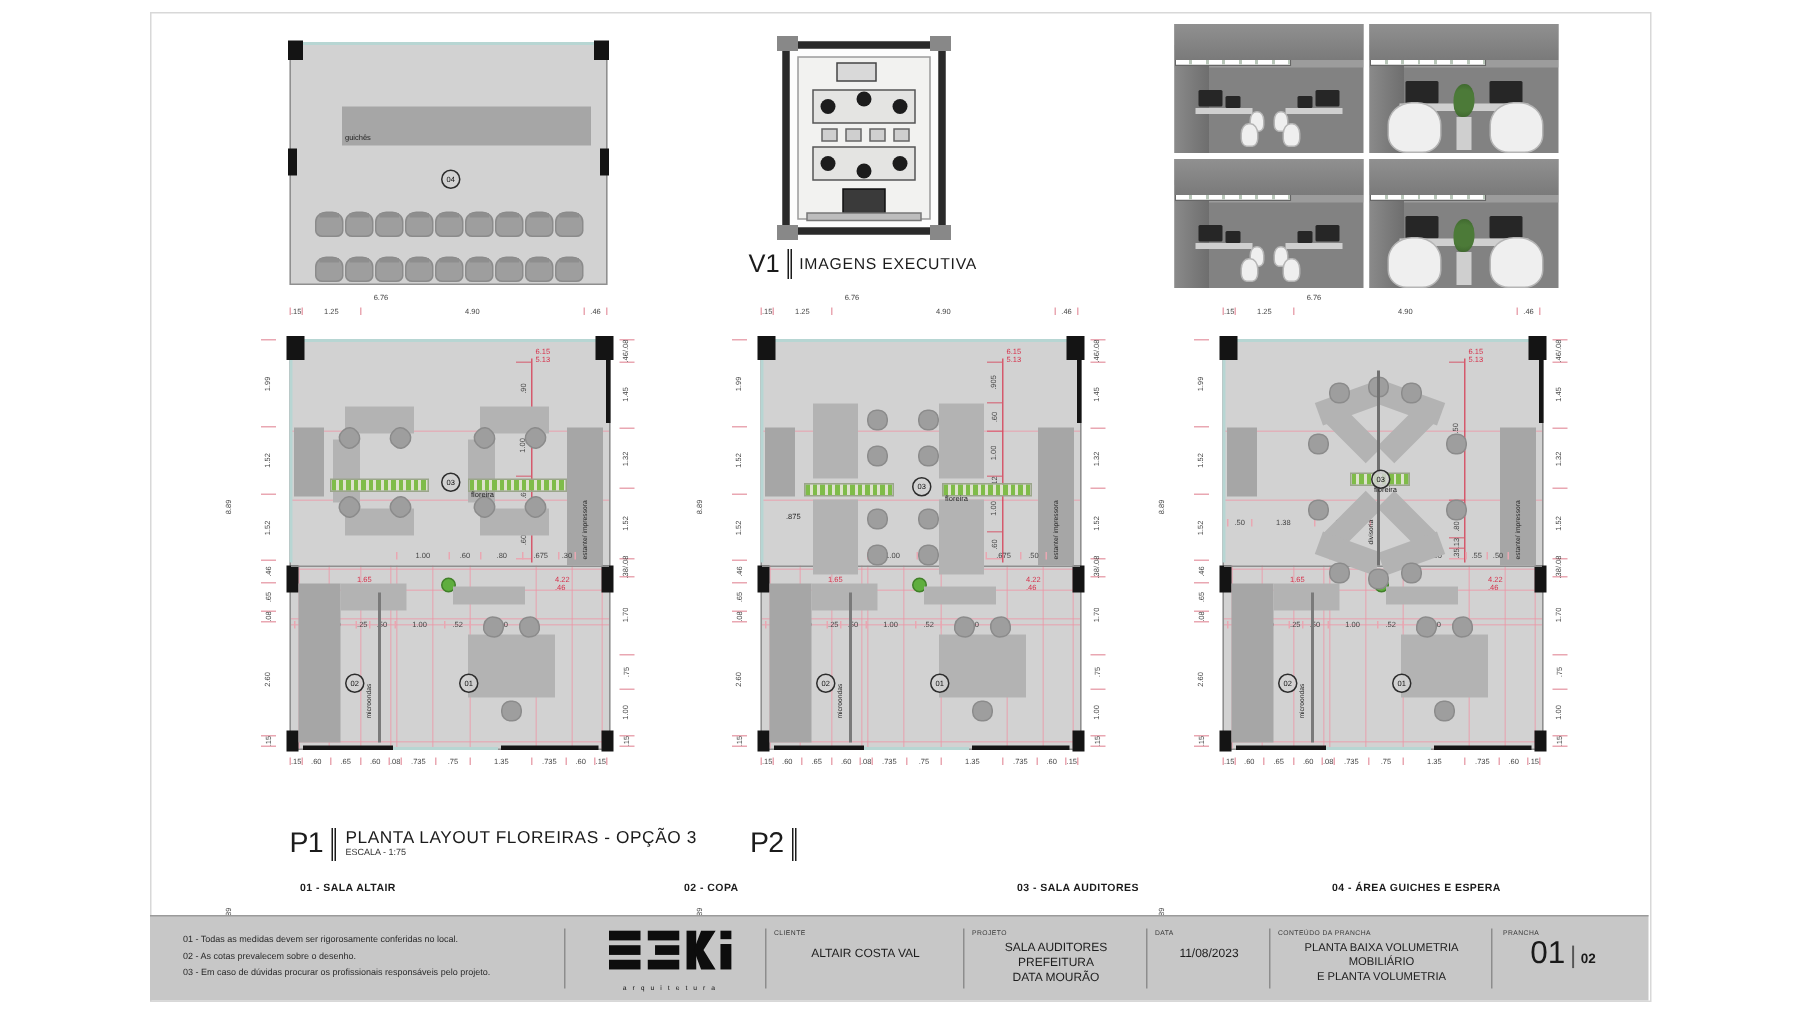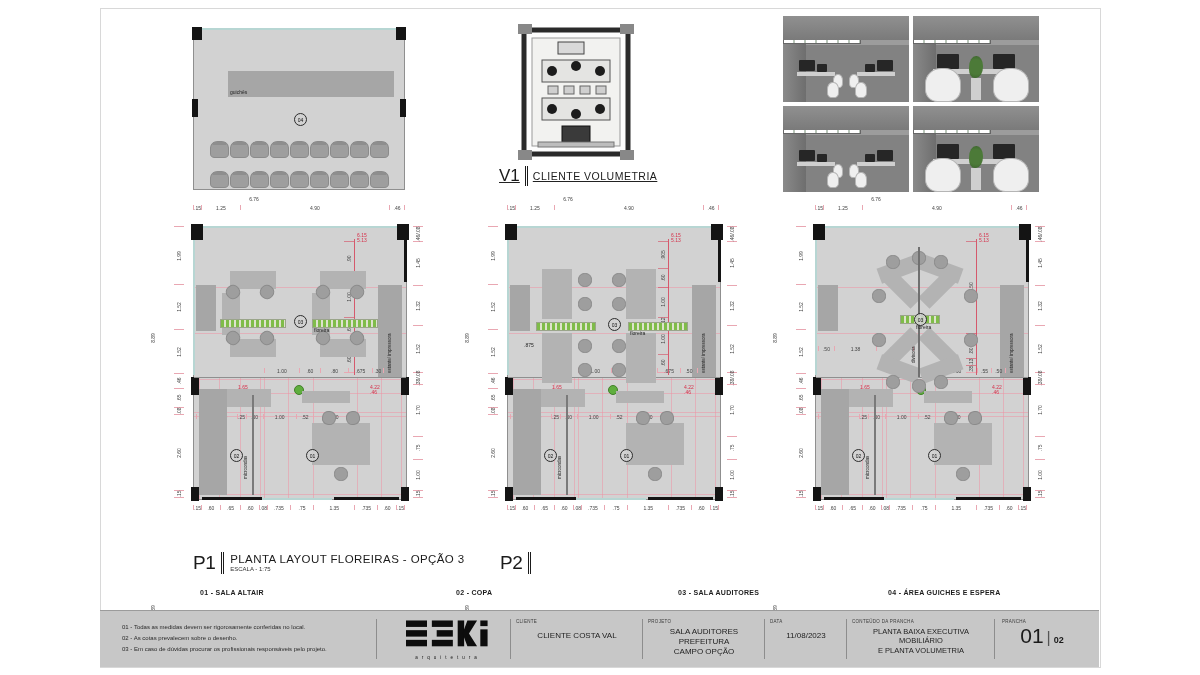--- a/index.html
+++ b/index.html
@@ -162,24 +162,24 @@
         <circle cx="58" cy="90" r="5" fill="#1c1c1c"></circle>
         <circle cx="82" cy="85" r="5" fill="#1c1c1c"></circle>
       <rect x="30" y="62" width="10" height="8" fill="#cfcfcf" stroke="#666"></rect>
         <rect x="46" y="62" width="10" height="8" fill="#cfcfcf" stroke="#666"></rect>
       <rect x="62" y="62" width="10" height="8" fill="#cfcfcf" stroke="#666"></rect>
         <rect x="78" y="62" width="10" height="8" fill="#cfcfcf" stroke="#666"></rect>
       <rect x="44" y="102" width="28" height="16" fill="#3a3a3a" stroke="#111"></rect>
       <rect x="20" y="118" width="76" height="5" fill="#bdbdbd" stroke="#777"></rect>
     </svg>
   </div>
-  <div class="v1-label" style="left:499px;top:166px;text-decoration:underline;">
+  <div class="v1-label" style="left:499px;top:166px;">
     <span class="v1-code">V1</span>
     <span class="plan-sep"></span>
-    <span class="v1-name">CLIENTE VOLUMETRIA</span>
+    <span class="v1-name">IMAGENS EXECUTIVA</span>
   </div>
 
   <div id="renders">
       <div class="render" style="left: 783px; top: 16px; width: 126px; height: 86px;">
         <div class="ceil" style="left: 0px; top: 0px;"></div>
         <div class="beams" style="left: 0px; top: 0px;"></div>
         <div class="wallL" style="left: 0px; top: 0px;"></div>
         <div class="wallR" style="left: 0px; top: 0px;"></div>
         <div class="win" style="left: 0px; top: 0px;">
           <div class="mull" style="left: 0px; top: 0px;"></div>
@@ -893,40 +893,40 @@
           <polygon points="76,0 88,0 78,16 88,32 76,32 70,16"></polygon>
           <rect x="92" y="0" width="9" height="7"></rect>
             <rect x="92" y="11" width="9" height="21"></rect>
         </g>
       </svg>
       <div class="logo-sub">arquitetura</div>
     </div>
     <div class="tsep" style="left:410px;"></div>
     <div class="tb-cell" style="left:416px;width:122px;">
       <div class="tb-label">CLIENTE</div>
-      <div class="tb-value" style="margin-top:7px;">CLIENTE COSTA VAL</div>
+      <div class="tb-value" style="margin-top:7px;">ALTAIR COSTA VAL</div>
     </div>
     <div class="tsep" style="left:542px;"></div>
     <div class="tb-cell" style="left:548px;width:112px;">
       <div class="tb-label">PROJETO</div>
       <div class="tb-value" style="margin-top:3px;">
         <div>SALA AUDITORES PREFEITURA</div>
-        <div>CAMPO OPÇÃO</div>
+        <div>DATA MOURÃO</div>
       </div>
     </div>
     <div class="tsep" style="left:664px;"></div>
     <div class="tb-cell" style="left:670px;width:72px;">
       <div class="tb-label">DATA</div>
       <div class="tb-value" style="margin-top:7px;">11/08/2023</div>
     </div>
     <div class="tsep" style="left:746px;"></div>
     <div class="tb-cell" style="left:752px;width:138px;">
       <div class="tb-label">CONTEÚDO DA PRANCHA</div>
       <div class="tb-value" style="margin-top:3px;font-size:7.5px;">
-        <div>PLANTA BAIXA EXECUTIVA MOBILIÁRIO</div>
+        <div>PLANTA BAIXA VOLUMETRIA MOBILIÁRIO</div>
         <div>E PLANTA VOLUMETRIA</div>
       </div>
     </div>
     <div class="tsep" style="left:894px;"></div>
     <div class="tb-cell" style="left:902px;width:80px;">
       <div class="tb-label">PRANCHA</div>
       <div style="display:flex;align-items:baseline;gap:3px;justify-content:center;">
         <span class="prancha-num">01</span>
         <span style="color:#555;">|</span>
         <span class="prancha-tot">02</span>

